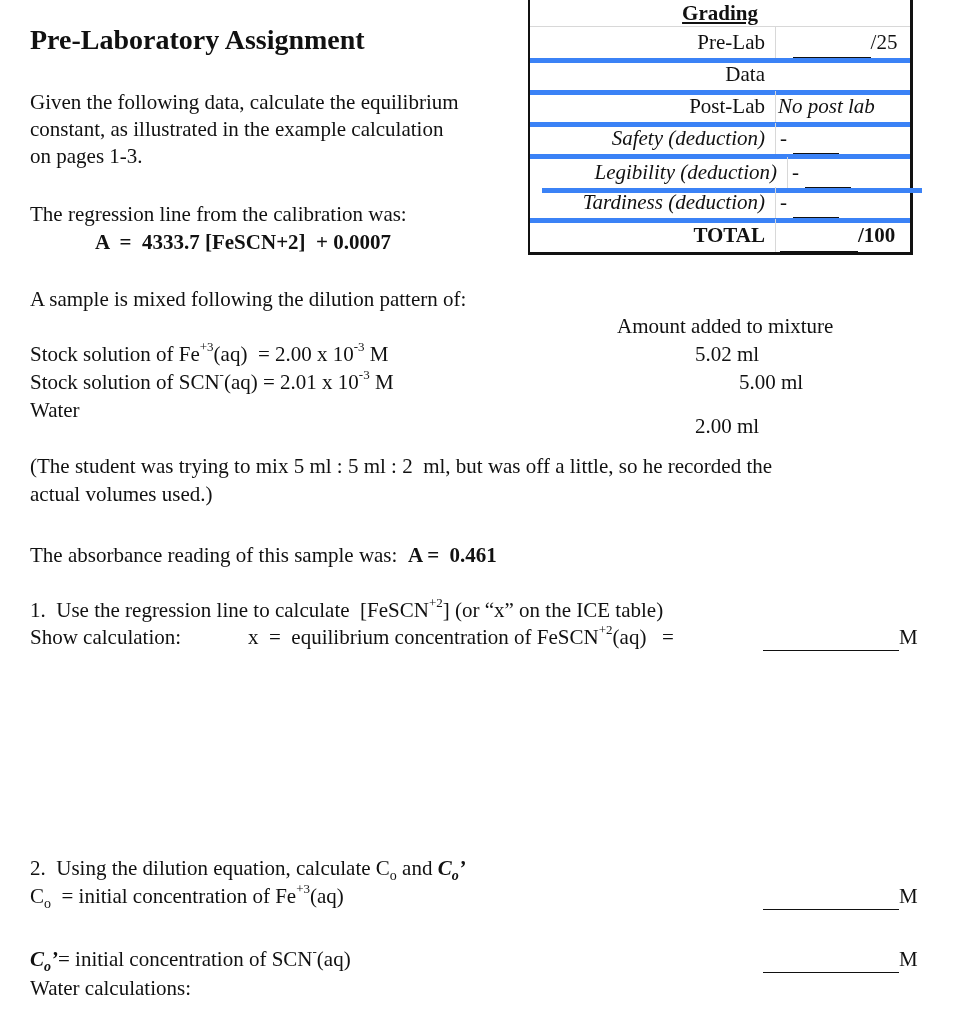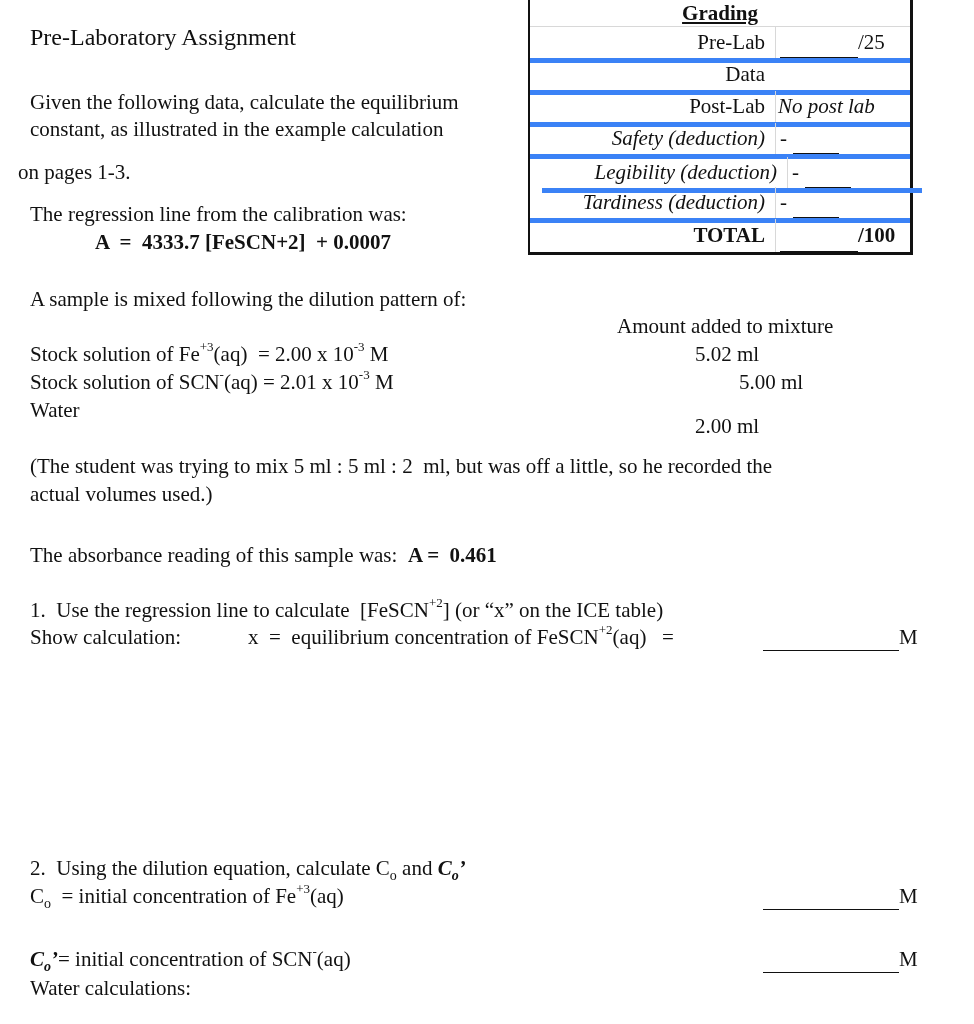--- a/index.html
+++ b/index.html
@@ -3,21 +3,21 @@
 <meta charset="utf-8">
 <style>
   html, body { margin: 0; padding: 0; background: #ffffff; }
   body {
     width: 974px; height: 1024px; position: relative; overflow: hidden;
     font-family: "Liberation Serif", "DejaVu Serif", serif;
     color: #111111;
   }
   .abs { position: absolute; white-space: nowrap; }
   .t { font-size: 21px; line-height: 28px; }
-  .title { font-size: 24px; font-weight: normal; }
+  .title { font-size: 28px; font-weight: bold; }
   .b { font-weight: bold; }
   .i { font-style: italic; }
   sup { font-size: 13px; line-height: 0; position: relative; top: -2px; vertical-align: super; }
   sub { font-size: 14px; line-height: 0; vertical-align: sub; }
 
   
   .grading {
     position: absolute; left: 528px; top: -4px; width: 380px; height: 256px;
     border-left: 2px solid #111; border-right: 3px solid #111; border-bottom: 3px solid #111;
     font-size: 21px;
@@ -35,31 +35,31 @@
   .g-sblank { display: inline-block; width: 46px; border-bottom: 1.5px solid #111; height: 20px; vertical-align: bottom; margin-left: 6px; }
   .answer-blank { display: inline-block; width: 136px; border-bottom: 1.5px solid #111; height: 22px; vertical-align: bottom; }
 </style>
 </head>
 <body>
 
 <div class="abs title" style="left:30px; top:24px;">Pre-Laboratory Assignment</div>
 
 <div class="abs t" style="left:30px; top:88px;">Given the following data, calculate the equilibrium</div>
 <div class="abs t" style="left:30px; top:115px;">constant, as illustrated in the example calculation</div>
-<div class="abs t" style="left:18px; top:142px;margin-top:16px;">on pages 1-3.</div>
+<div class="abs t" style="left:30px; top:142px;">on pages 1-3.</div>
 
 <div class="abs t" style="left:30px; top:200px;">The regression line from the calibration was:</div>
 <div class="abs t b" style="left:95px; top:228px; white-space:pre;">A  =  4333.7 [FeSCN+2]  + 0.0007</div>
 
 <div class="grading">
   <div class="g-head">Grading</div>
 
   <div class="g-row" style="top:31px; height:31px;">
     <div class="g-label" style="line-height:31px;">Pre-Lab</div>
-    <div class="g-val" style="line-height:31px;"><span class="g-blank"></span><span>/25</span></div>
+    <div class="g-val" style="line-height:31px;text-align:center;"><span class="g-blank"></span><span>/25</span></div>
   </div>
 
   <div class="g-row" style="top:63px; height:31px;">
     <div class="g-label" style="line-height:31px;">Data</div>
   </div>
 
   <div class="g-row" style="top:95px; height:31px;">
     <div class="g-label" style="line-height:31px;">Post-Lab</div>
     <div class="g-val i" style="line-height:31px; padding-left:2px;">No post lab</div>
   </div>

